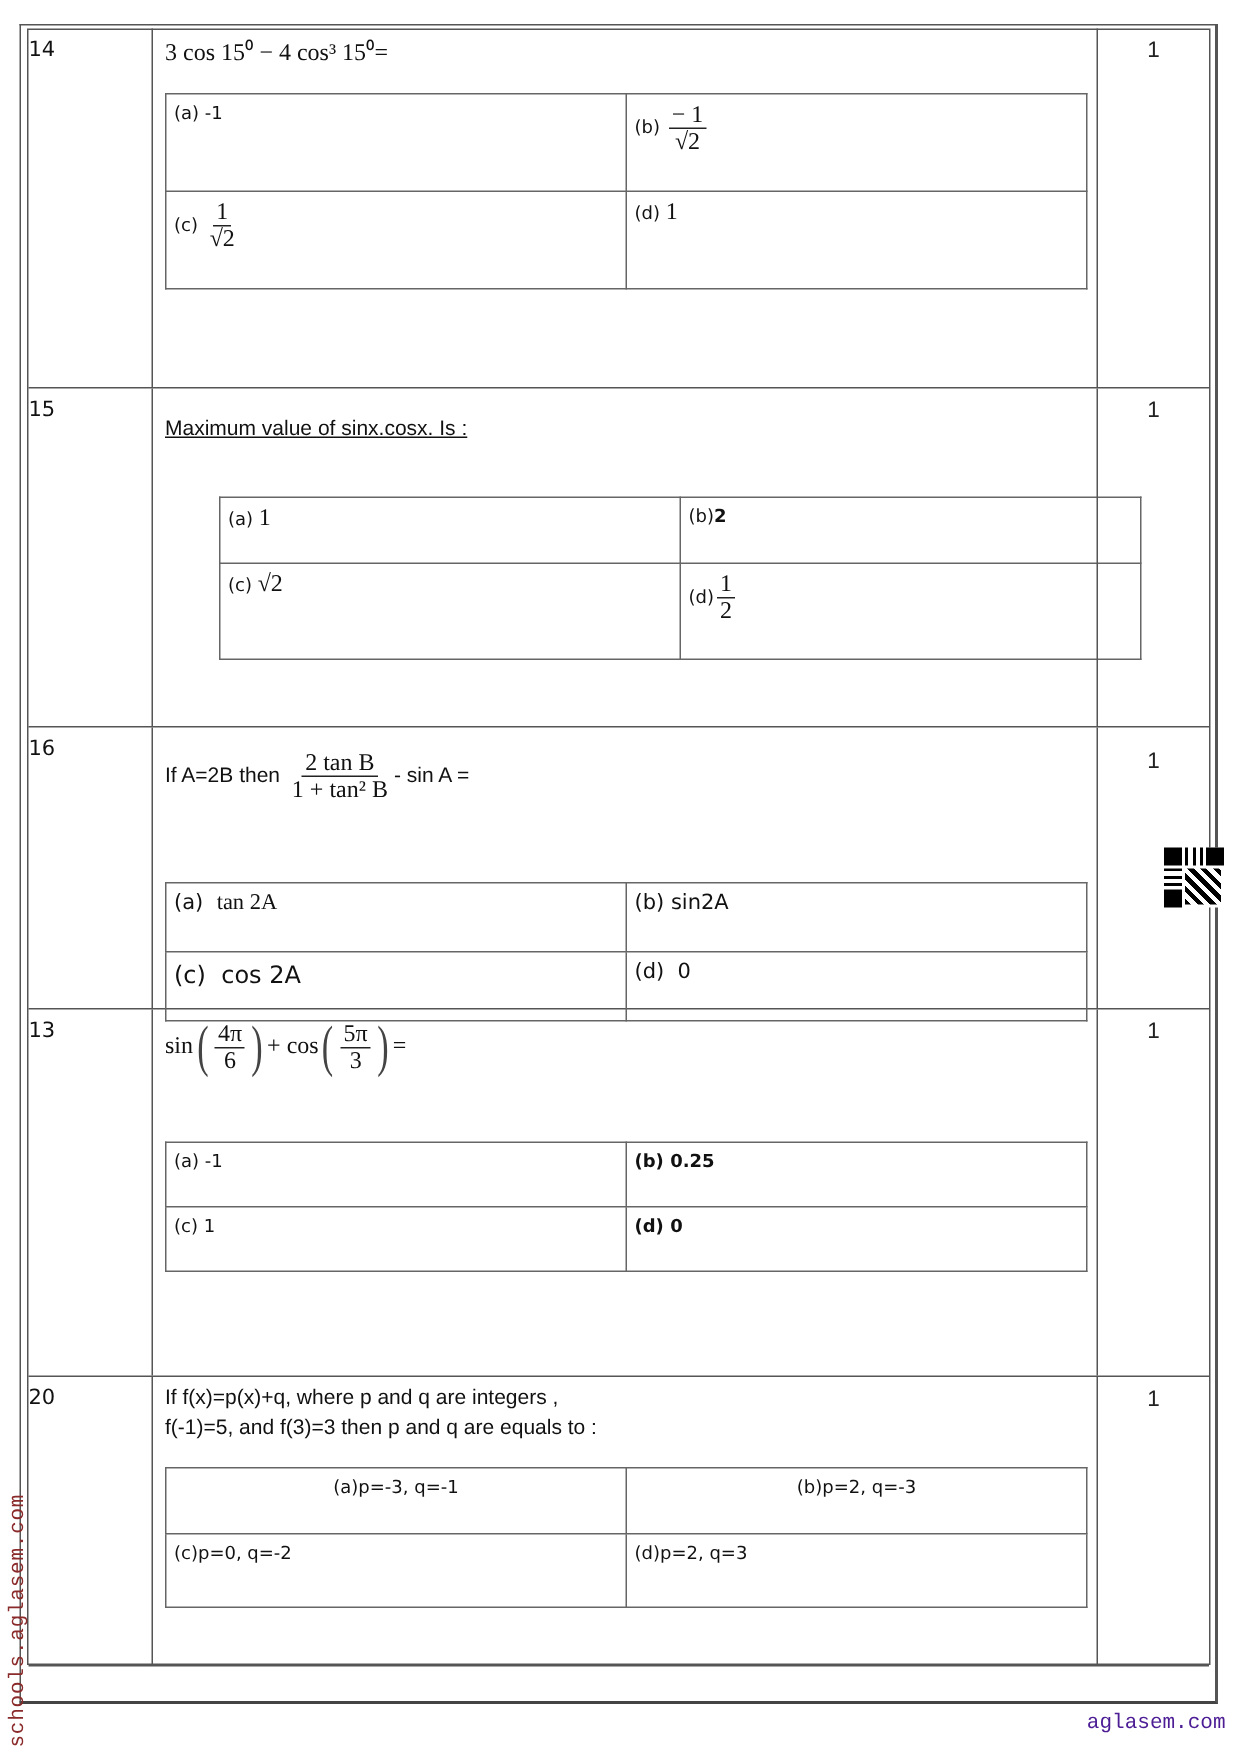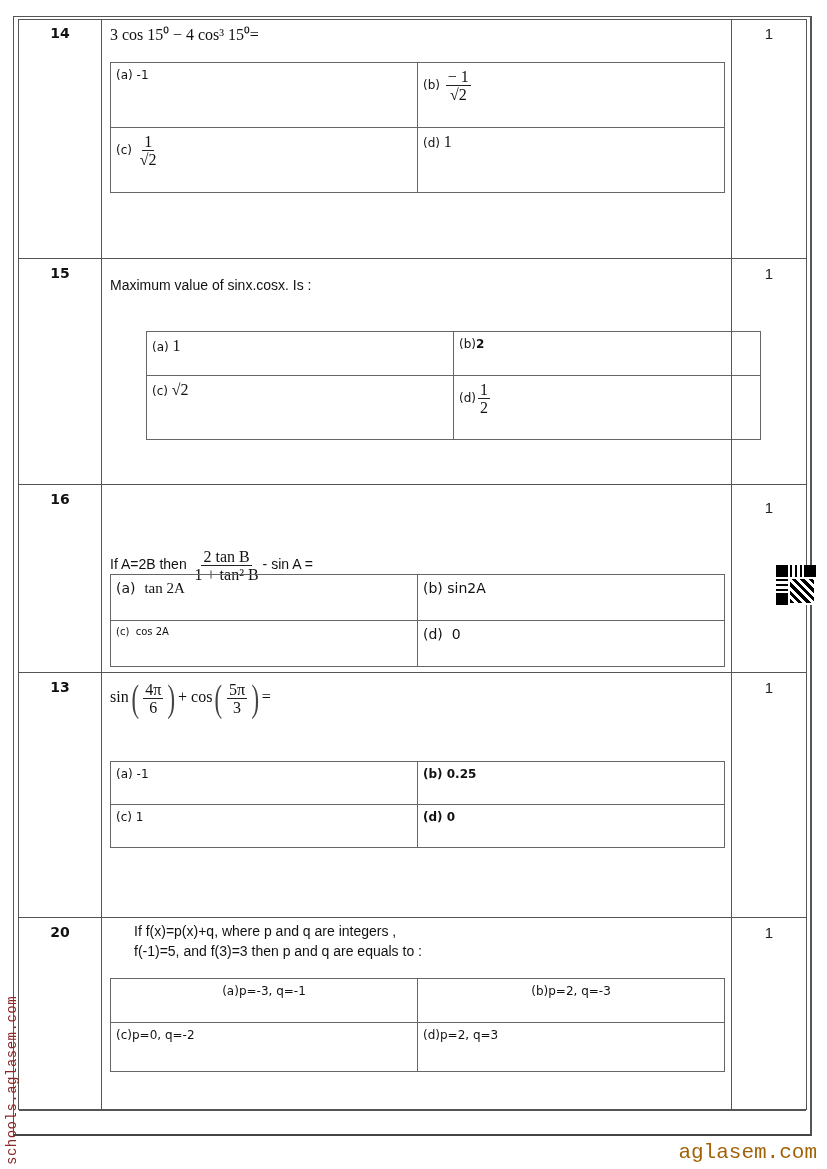--- a/index.html
+++ b/index.html
@@ -1,34 +1,34 @@
 <!DOCTYPE html>
 <html><head>
 <meta charset="utf-8">
 <style>
   html, body { margin:0; padding:0; background:#fff; }
   body { width:827px; height:1169px; position:relative; overflow:hidden; font-family:"DejaVu Sans", sans-serif; color:#111; }
   .frame-outer { position:absolute; left:13px; top:16px; width:799px; height:1120px; border:1px solid #555; border-right:2px solid #555; border-bottom:2px solid #444; box-sizing:border-box; }
   .frame-inner { position:absolute; left:18px; top:19px; width:789px; height:1091px; border:1px solid #555; box-sizing:border-box; }
   .qrow { position:absolute; left:19px; width:787px; border-bottom:1px solid #555; box-sizing:border-box; }
-  .col-num { position:absolute; left:0; top:0; bottom:0; width:83px; border-right:1px solid #555; box-sizing:border-box; text-align:center; font-weight:bold; font-size:14px; padding-top:6px; font-family:"DejaVu Sans", sans-serif; }
+  .col-num { position:absolute; left:0; top:0; bottom:0; width:83px; border-right:1px solid #555; box-sizing:border-box; font-weight:normal; font-size:14px; padding-top:6px; font-family:"DejaVu Sans", sans-serif; }
   .col-marks { position:absolute; right:0; top:0; bottom:0; width:75px; border-left:1px solid #555; box-sizing:border-box; text-align:center; font-size:15px; padding-top:6px; font-family:"Liberation Sans", sans-serif; font-weight:300; color:#222; }
   .col-q { position:absolute; left:83px; right:75px; top:0; bottom:0; }
   .question { position:absolute; left:8px; font-size:14px; font-family:"Liberation Sans", sans-serif; }
   .serif { font-family:"Liberation Serif", serif; font-size:16px; }
   .bold { font-weight:bold; }
   .opts { position:absolute; left:8px; width:615px; border:1px solid #555; border-collapse:collapse; }
   .opts td { border:1px solid #666; vertical-align:top; padding:5px 5px; width:50%; font-size:12px; font-family:"DejaVu Sans", sans-serif; box-sizing:border-box; }
   .frac { display:inline-flex; flex-direction:column; align-items:center; vertical-align:middle; font-family:"Liberation Serif", serif; font-size:16px; line-height:17px; margin:0 2px; }
   .frac .num { border-bottom:1px solid #222; padding:0 2px; }
   .frac .den { padding:0 2px; }
   .paren { font-family:"Liberation Serif", serif; font-size:38px; font-weight:100; vertical-align:middle; line-height:38px; color:#444; transform:scaleX(0.6); display:inline-block; }
   .watermark-side { position:absolute; left:4px; top:965px; width:20px; height:200px; }
   .watermark-side span { position:absolute; left:0; bottom:0; transform-origin:left bottom; transform:rotate(-90deg) translate(0, 16px); white-space:nowrap; font-family:"Liberation Mono", monospace; font-size:14px; color:#8b2a2a; letter-spacing:0.5px; }
-  .watermark-bottom { position:absolute; right:10px; top:1141px; font-family:"Liberation Mono", monospace; font-size:21px; color:#a16207; }
+  .watermark-bottom { position:absolute; right:10px; top:1141px; font-family:"Liberation Mono", monospace; font-size:14px; color:#4c1d95; }
   .qr { position:absolute; left:776px; top:565px; width:40px; height:40px; background:
       linear-gradient(#000,#000) 0 0/12px 12px no-repeat,
       linear-gradient(#000,#000) 28px 0/12px 12px no-repeat,
       linear-gradient(#000,#000) 0 28px/12px 12px no-repeat,
       repeating-linear-gradient(45deg,#000 0 3px,#fff 3px 6px) 14px 14px/24px 24px no-repeat,
       repeating-linear-gradient(90deg,#000 0 2px,#fff 2px 5px) 14px 0/12px 12px no-repeat,
       repeating-linear-gradient(0deg,#000 0 2px,#fff 2px 5px) 0 14px/12px 12px no-repeat;
       background-color:#fff; }
 </style>
 </head>
@@ -59,21 +59,21 @@
       </tr>
     </tbody>
       </table>
   </div>
   <div class="col-marks">1</div>
 </div>
 
 <div class="qrow" style="top:259px;height:226px;">
   <div class="col-num">15</div>
   <div class="col-q">
-    <div class="question" style="top:18px;">Maximum value of sinx.cosx. Is :</div>
+    <div class="question" style="top:18px;text-decoration:underline;">Maximum value of sinx.cosx. Is :</div>
     <table class="opts" style="top:72px;margin-left:36px;">
       <tbody>
           <tr style="height:44px;">
         <td><span>(a)</span> <span class="serif">1</span></td>
         <td><span>(b)</span><span class="bold">2</span></td>
       </tr>
       <tr style="height:64px;">
         <td><span>(c)</span> <span class="serif">√2</span></td>
         <td><span>(d)</span><span class="frac">
                 <span class="num">1</span>
@@ -82,35 +82,35 @@
       </tr>
     </tbody>
       </table>
   </div>
   <div class="col-marks">1</div>
 </div>
 
 <div class="qrow" style="top:485px;height:188px;">
   <div class="col-num">16</div>
   <div class="col-q">
-    <div class="question" style="top:15px;margin-top:48px;">
+    <div class="question" style="top:15px;">
       <span>If A=2B  then</span>
       <span class="frac">
           <span class="num">2 tan B</span>
           <span class="den">1 + tan² B</span>
         </span><span>- sin A =</span>
     </div>
-    <table class="opts" style="top:89px;">
+    <table class="opts" style="top:103px;">
       <tbody>
           <tr style="height:46px;">
         <td style="font-size:14px;"><span>(a)</span>&nbsp; <span class="serif" style="font-size:15px;">tan 2A</span></td>
         <td style="font-size:14px;"><span>(b)</span> <span>sin2A</span></td>
       </tr>
       <tr style="height:46px;">
-        <td style="font-size:10px;"><span>(c)</span>&nbsp; <span>cos 2A</span></td>
+        <td style="font-size:16px;"><span>(c)</span>&nbsp; <span>cos 2A</span></td>
         <td style="font-size:14px;"><span>(d)</span>&nbsp; <span>0</span></td>
       </tr>
     </tbody>
       </table>
   </div>
   <div class="col-marks" style="padding-top:14px;">1</div>
 </div>
 
 <div class="qrow" style="top:673px;height:245px;">
   <div class="col-num">13</div>
@@ -136,21 +136,21 @@
       </tr>
     </tbody>
       </table>
   </div>
   <div class="col-marks">1</div>
 </div>
 
 <div class="qrow" style="top:918px;height:193px;">
   <div class="col-num">20</div>
   <div class="col-q">
-    <div class="question" style="top:3px;line-height:20px;margin-left:24px;">
+    <div class="question" style="top:3px;line-height:20px;">
       <div>If f(x)=p(x)+q, where p and q are integers ,</div>
       <div>f(-1)=5, and f(3)=3 then p and q are equals to :</div>
     </div>
     <table class="opts" style="top:60px;">
       <tbody>
           <tr style="height:44px;text-align:center;">
         <td><span>(a)</span><span>p=-3, q=-1</span></td>
         <td><span>(b)</span><span>p=2, q=-3</span></td>
       </tr>
       <tr style="height:49px;">

